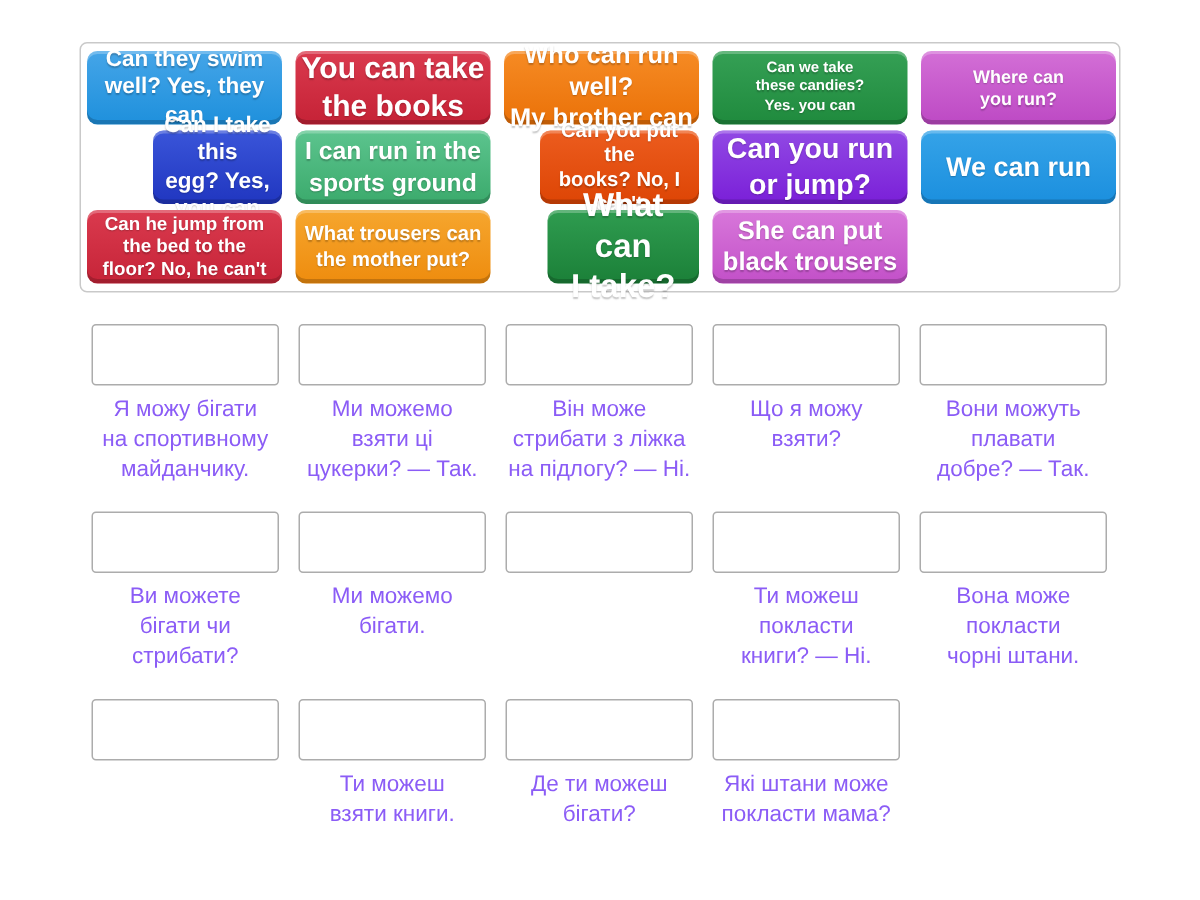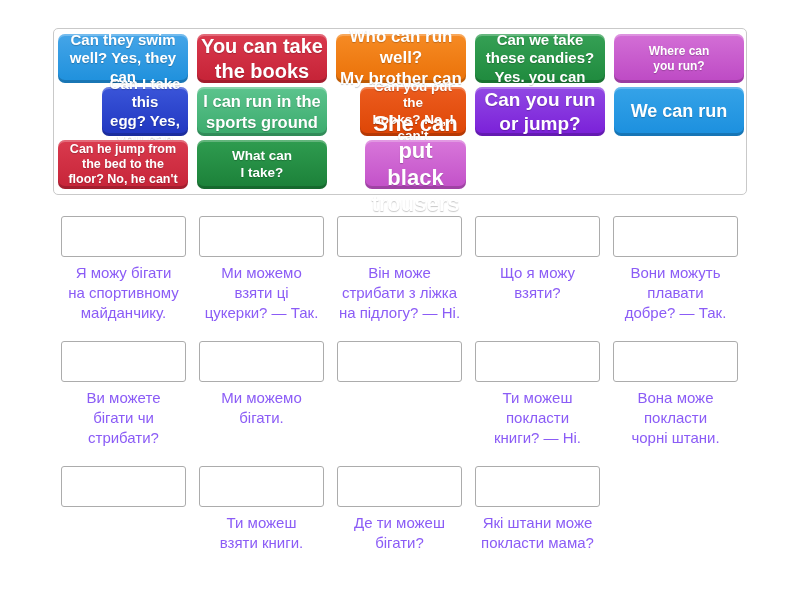--- a/index.html
+++ b/index.html
@@ -39,21 +39,21 @@
     box-sizing: border-box;
     padding: 2px 3px;
     box-shadow: inset 0 2px 0 rgba(255,255,255,0.25),
                 inset 0 -3px 0 rgba(0,0,0,0.18);
     text-shadow: 0 1px 1px rgba(0,0,0,0.22);
     cursor: pointer;
   }
   .tile:nth-child(1)  { font-size: 15px; }
   .tile:nth-child(2)  { font-size: 20px; }
   .tile:nth-child(3)  { font-size: 17px; }
-  .tile:nth-child(4)  { font-size: 15px; }
+  .tile:nth-child(4)  { font-size: 10px; }
   .tile:nth-child(5)  { font-size: 12px; }
   .tile:nth-child(6)  { font-size: 15px; }
   .tile:nth-child(7)  { font-size: 16.5px; }
   .tile:nth-child(8)  { font-size: 13.5px; }
   .tile:nth-child(9)  { font-size: 19px; }
   .tile:nth-child(10) { font-size: 18px; }
   .tile:nth-child(11) { font-size: 12.5px; }
   .tile:nth-child(12) { font-size: 13.5px; }
   .tile:nth-child(13) { font-size: 22px; margin-left: 29px; }
   .tile:nth-child(14) { font-size: 17px; }
@@ -109,20 +109,22 @@
   <div class="tile" style="background: linear-gradient(rgb(92, 196, 142), rgb(59, 170, 108));">I can run in the
 sports ground</div>
   <div class="tile" style="background: linear-gradient(rgb(236, 92, 30), rgb(221, 69, 5)); margin-left: 24px;">Can you put the
 books? No, I can't</div>
   <div class="tile" style="background: linear-gradient(rgb(145, 73, 228), rgb(122, 31, 216));">Can you run
 or jump?</div>
   <div class="tile" style="background: linear-gradient(rgb(53, 163, 232), rgb(27, 143, 222));">We can run</div>
   <div class="tile" style="background: linear-gradient(rgb(218, 58, 78), rgb(198, 36, 56));">Can he jump from
 the bed to the
 floor? No, he can't</div>
+  <div class="tile" style="background: linear-gradient(rgb(246, 166, 46), rgb(238, 140, 14));">What trousers can
+the mother put?</div>
   <div class="tile" style="background: linear-gradient(rgb(47, 156, 80), rgb(27, 128, 56));">What can
 I take?</div>
   <div class="tile" style="background: linear-gradient(rgb(216, 119, 218), rgb(194, 80, 200));">She can put
 black trousers</div>
 </div>
 
 <div class="answers">
   <div class="cell">
     <div class="dropzone"></div>
     <div class="answer-label">Я можу бігати

